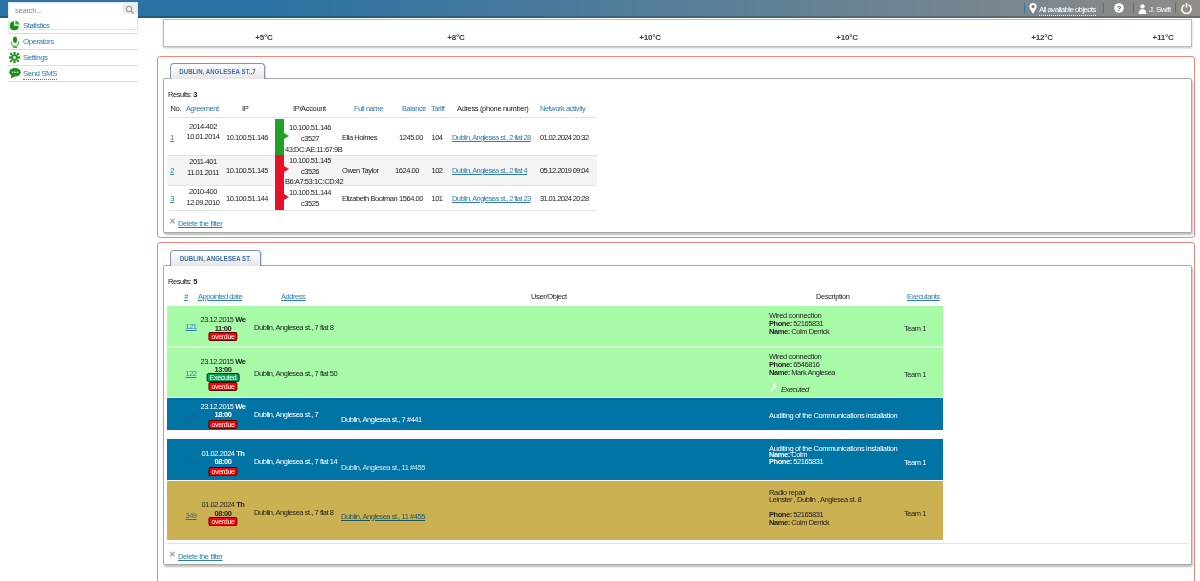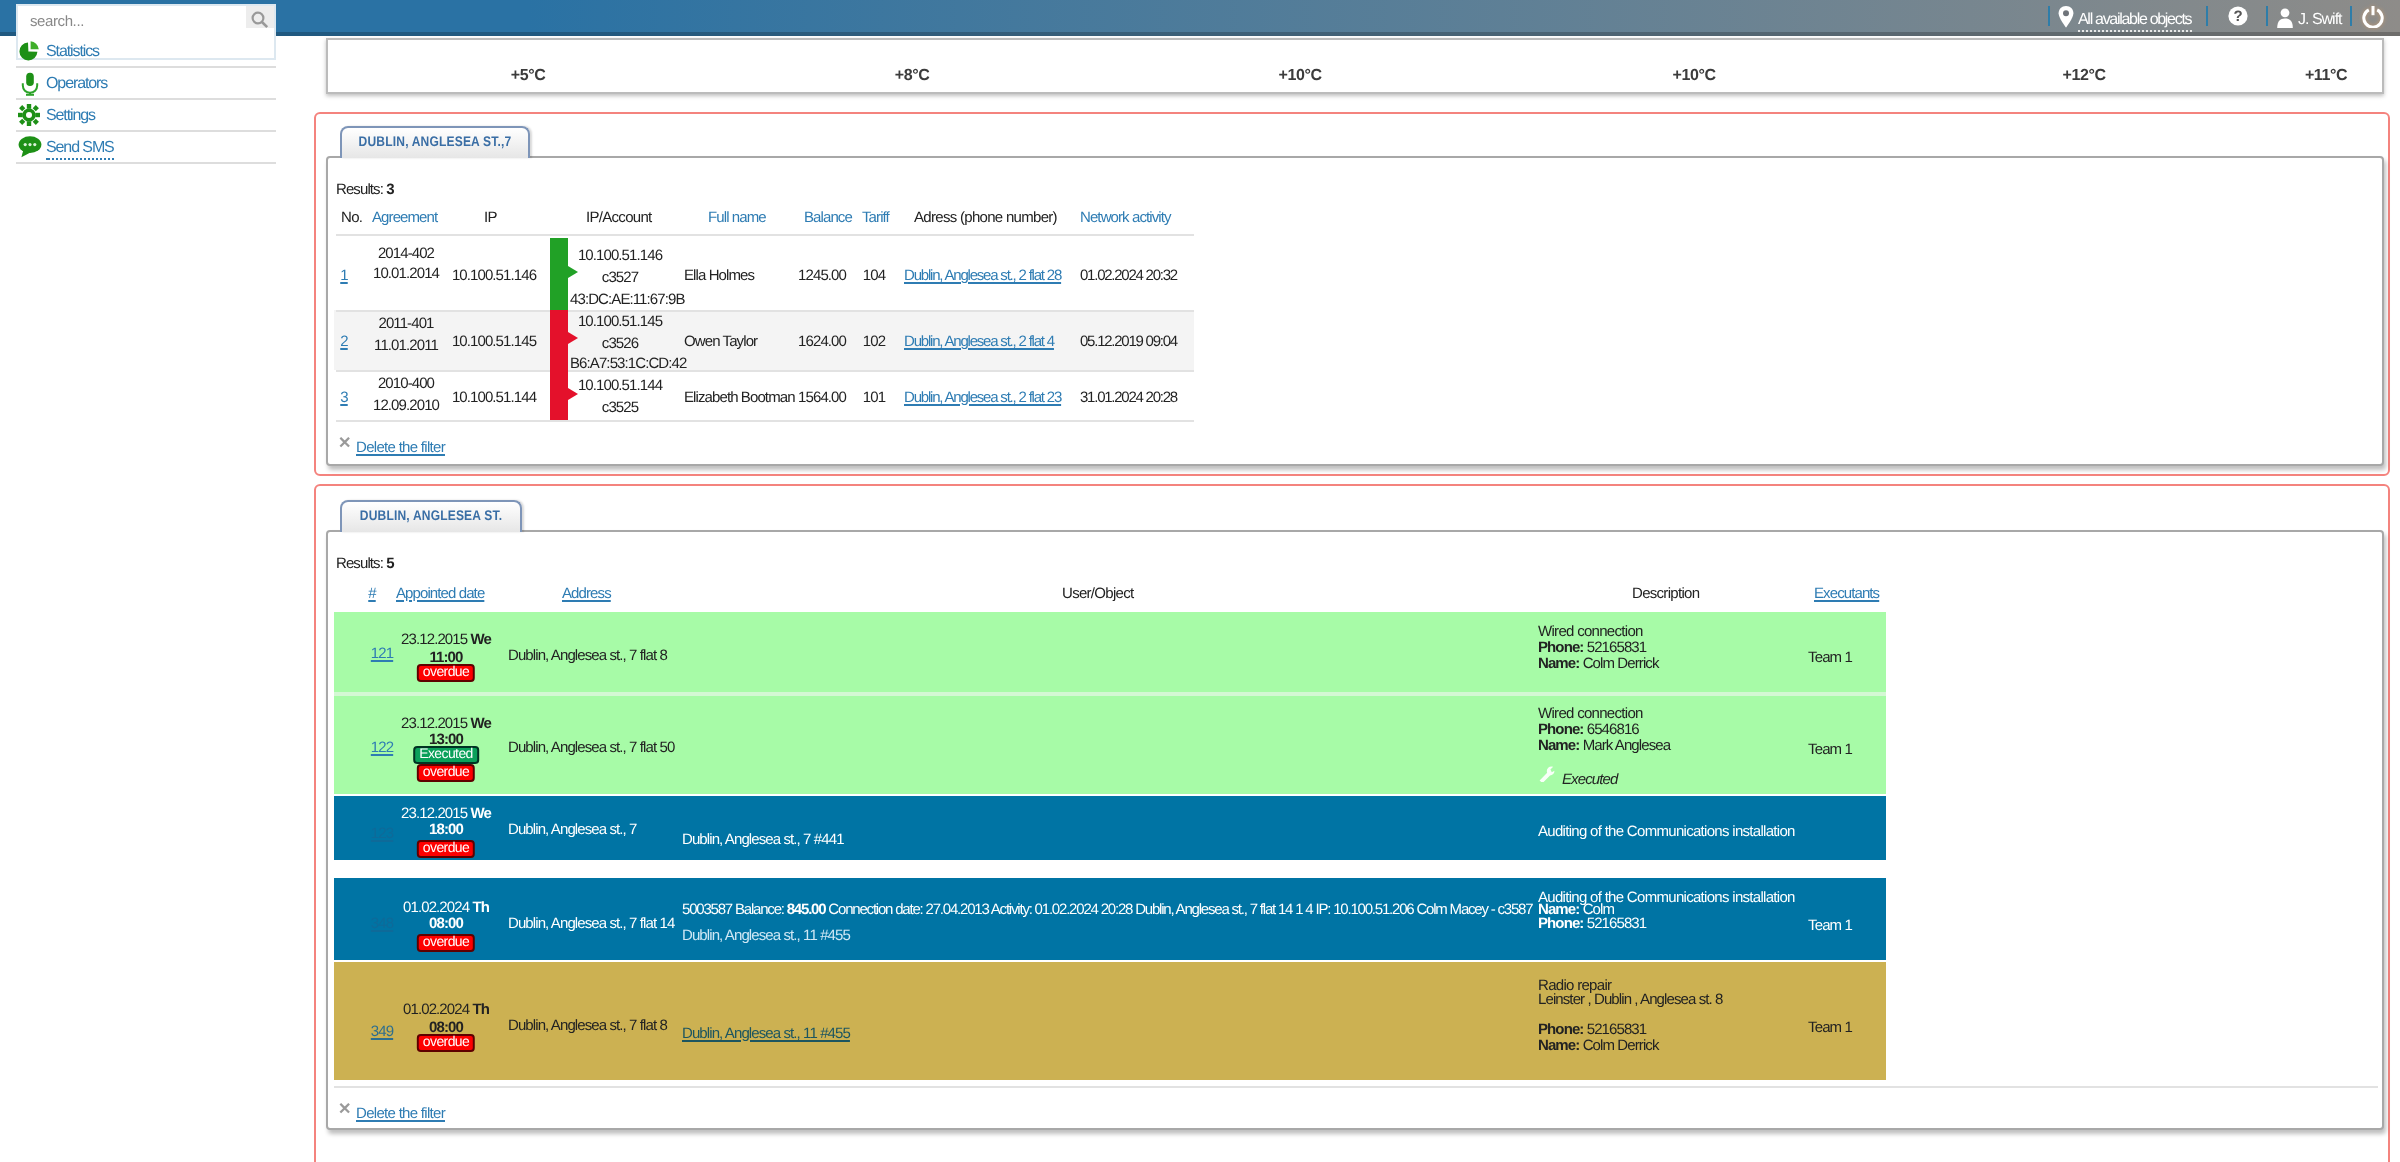--- a/index.html
+++ b/index.html
@@ -161,21 +161,21 @@
     <span class="abs small cc" style="left:14px;top:78px;width:50px">2011-401</span>
     <span class="abs small cc" style="left:14px;top:88.5px;width:50px">11.01.2011</span>
     <span class="abs small cc" style="left:58px;top:87px;width:50px">10.100.51.145</span>
     <div class="abs vbar vb-r" style="left:111px;top:75.5px;height:30px">
         <i></i>
       </div>
     <span class="abs small cc" style="left:121px;top:77px;width:50px">10.100.51.145</span>
     <span class="abs small cc" style="left:121px;top:87.5px;width:50px">c3526</span>
     <span class="abs small cc" style="left:121px;top:98px;width:50px">B6:A7:53:1C:CD:42</span>
     <span class="abs small" style="left:178px;top:87px">Owen Taylor</span>
-    <span class="abs small" style="left:214px;top:87px;width:45px;text-align:right">1624.00</span>
+    <span class="abs small" style="left:214px;top:87px;width:58px;text-align:center">1624.00</span>
     <span class="abs small cc" style="left:258px;top:87px;width:30px">102</span>
     <a class="abs lk" style="left:288px;top:87px;letter-spacing:-0.6px">Dublin, Anglesea st., 2 flat 4</a>
     <span class="abs small" style="left:376px;top:87px;letter-spacing:-0.62px">05.12.2019 09:04</span>
 
     <a class="abs lk cc" style="left:2px;top:114.5px;width:12px">3</a>
     <span class="abs small cc" style="left:14px;top:108px;width:50px">2010-400</span>
     <span class="abs small cc" style="left:14px;top:118.5px;width:50px">12.09.2010</span>
     <span class="abs small cc" style="left:58px;top:114.5px;width:50px">10.100.51.144</span>
     <div class="abs vbar vb-r" style="left:111px;top:105.5px;height:25.5px">
         <i></i>
@@ -244,21 +244,20 @@
     <span class="badge-od abs" style="left:59px;top:154px;transform:translateX(-50%)">overdue</span>
     <span class="abs small wt" style="left:90px;top:144px">Dublin, Anglesea st., 7</span>
     <span class="abs small wt" style="left:177px;top:148.5px">Dublin, Anglesea st., 7 #441</span>
     <span class="abs hdr wt" style="left:605px;top:144.5px">Auditing of the Communications installation</span>
 
     <a class="abs cc" style="left:19px;top:190.5px;width:16px;font-size:7.5px;letter-spacing:-0.45px;color:#0e6a99;text-decoration-color:#0e6a99">348</a>
     <span class="abs small cc wt" style="left:29px;top:182.5px;width:60px">01.02.2024 <b>Th</b></span>
     <span class="abs small cc wt" style="left:29px;top:191px;width:60px"><b>08:00</b></span>
     <span class="badge-od abs" style="left:59px;top:201px;transform:translateX(-50%)">overdue</span>
     <span class="abs small wt" style="left:90px;top:191px">Dublin, Anglesea st., 7 flat 14</span>
-    <span class="abs small wt" style="left:177px;top:183.5px;letter-spacing:-0.6px">5003587 Balance: <b>845.00</b> Connection date: 27.04.2013 Activity: 01.02.2024 20:28 Dublin, Anglesea st., 7 flat 14 1 4 IP: 10.100.51.206 Colm Macey - c3587</span>
     <span class="abs small" style="left:177px;top:196.5px;color:#cfe8f5">Dublin, Anglesea st., 11 #455</span>
     <span class="abs hdr wt" style="left:605px;top:177.5px">Auditing of the Communications installation</span>
     <span class="abs small wt" style="left:605px;top:184px"><b>Name:</b> Colm</span>
     <span class="abs small wt" style="left:605px;top:190.5px"><b>Phone:</b> 52165831</span>
     <span class="abs small cc wt" style="left:721px;top:192px;width:60px">Team 1</span>
 
     <a class="abs lk cc" style="left:19px;top:244.5px;width:16px;color:#2d6e8e">349</a>
     <span class="abs small cc" style="left:29px;top:234px;width:60px">01.02.2024 <b>Th</b></span>
     <span class="abs small cc" style="left:29px;top:242.5px;width:60px"><b>08:00</b></span>
     <span class="badge-od abs" style="left:59px;top:251px;transform:translateX(-50%)">overdue</span>

